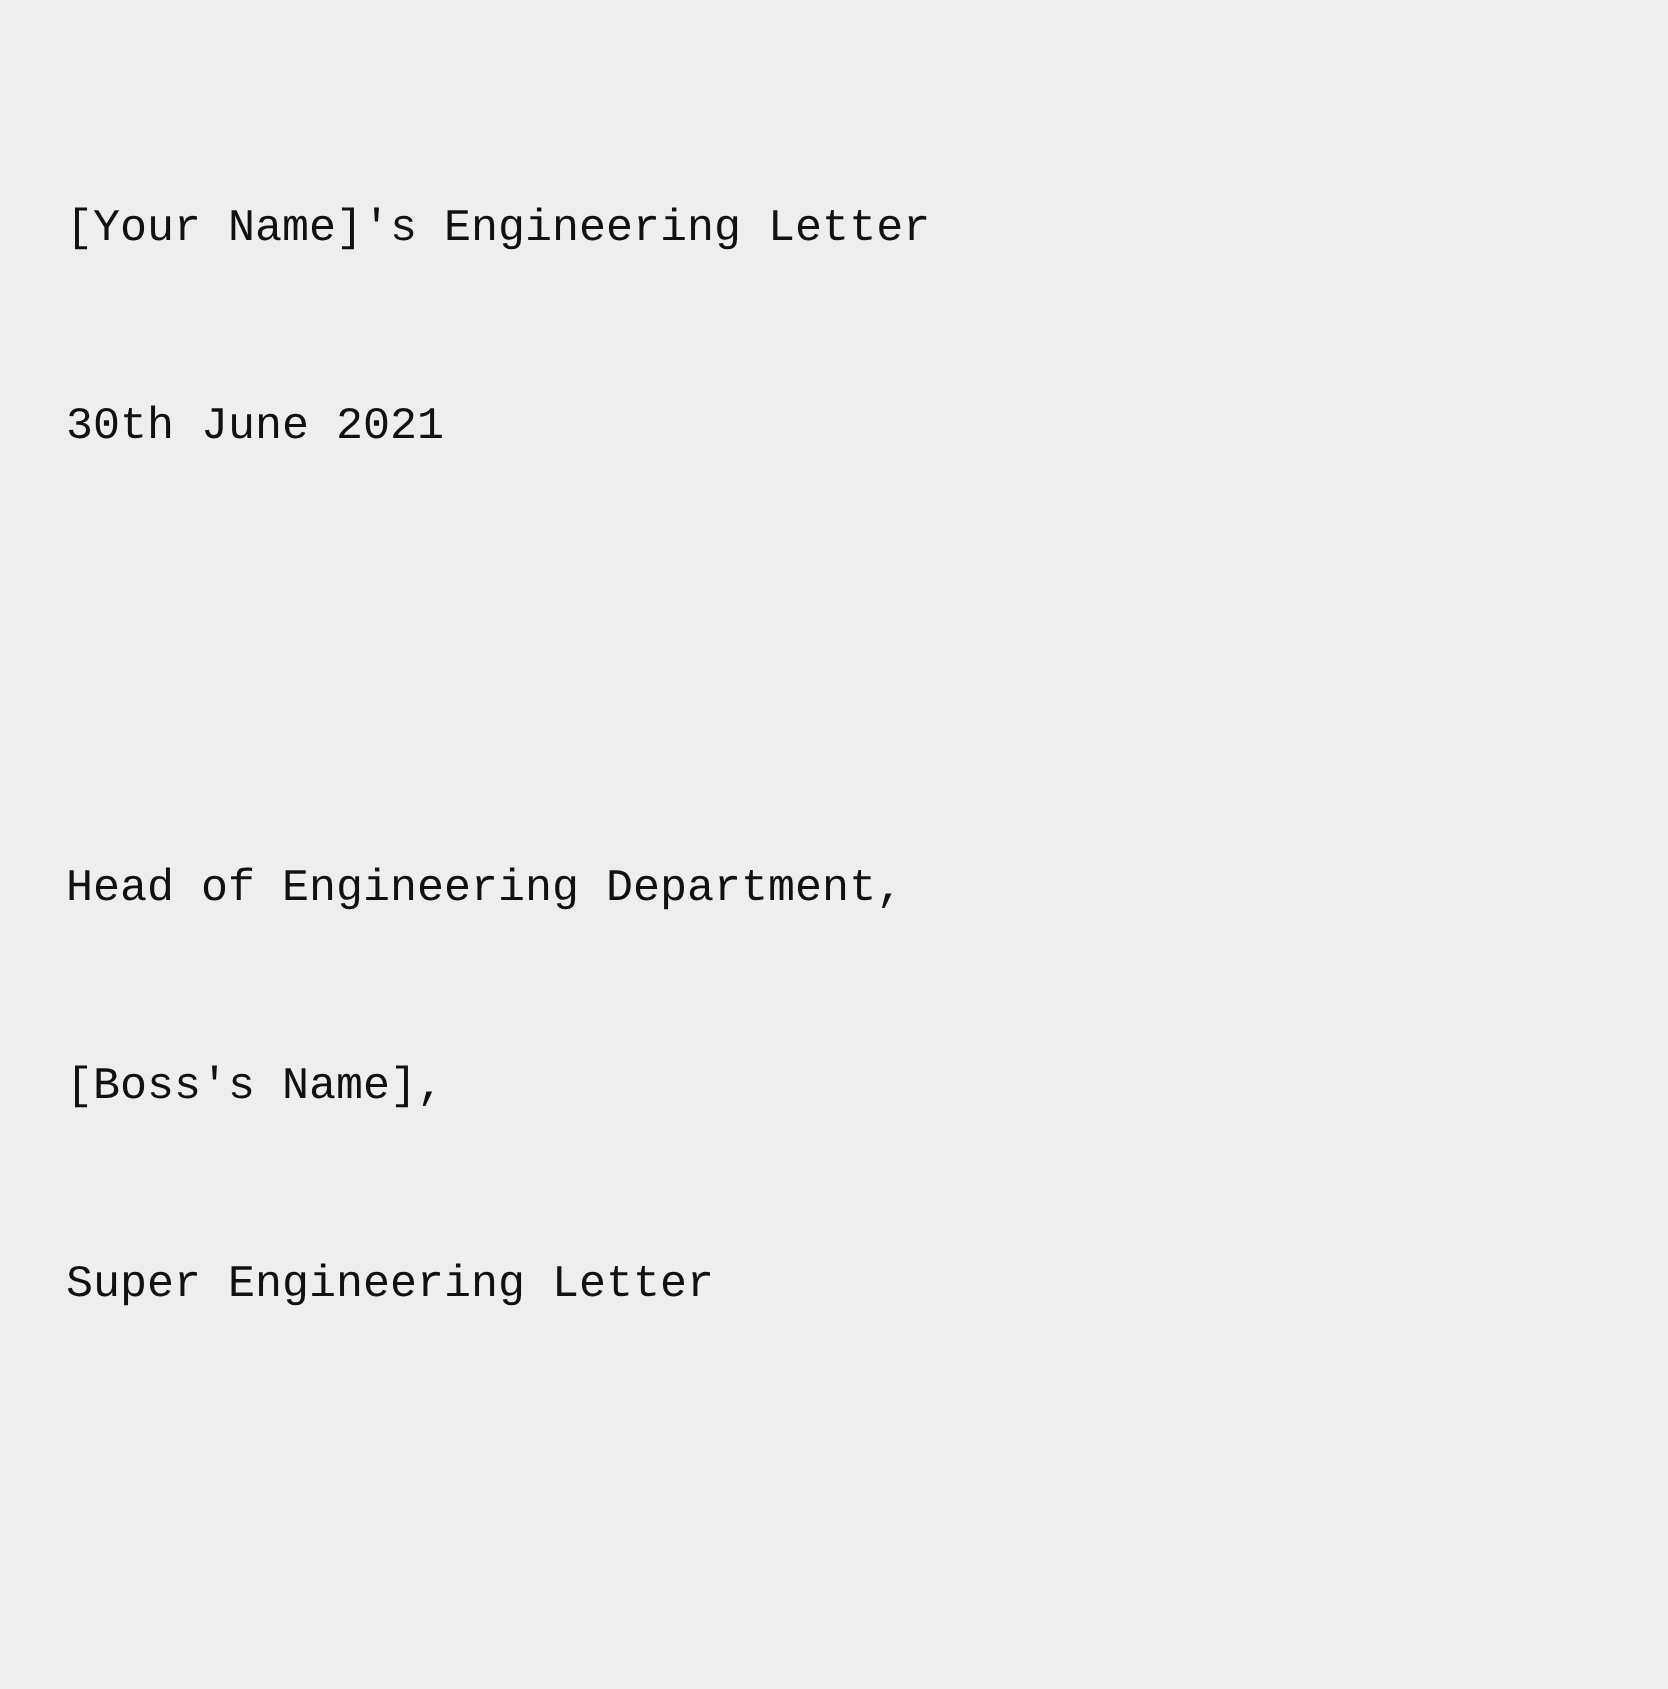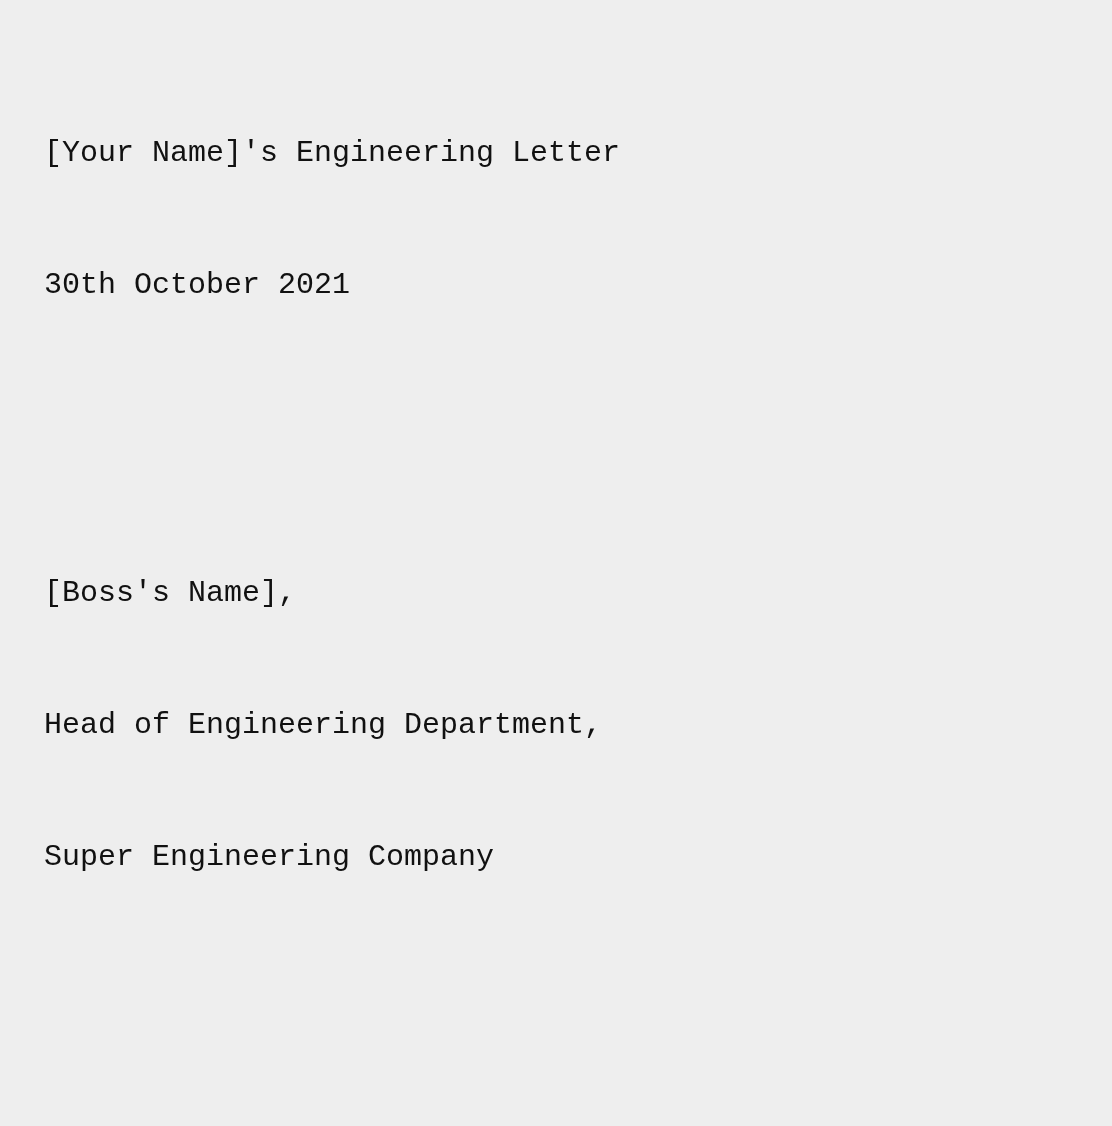--- a/index.html
+++ b/index.html
@@ -16,26 +16,26 @@
     white-space: pre;
   }
   .line { display: block; height: 44px; }
   .blank { display: block; height: 44px; }
 </style>
 </head>
 <body>
 
 <div class="letter">
   <span class="line">[Your Name]'s Engineering Letter</span>
-  <span class="line">30th October 2021</span>
+  <span class="line">30th June 2021</span>
   <span class="blank"></span>
 
+  <span class="line">Head of Engineering Department,</span>
   <span class="line">[Boss's Name],</span>
-  <span class="line">Head of Engineering Department,</span>
-  <span class="line">Super Engineering Company</span>
+  <span class="line">Super Engineering Letter</span>
   <span class="blank"></span>
 
   
   
   
   
   
 
   
   

